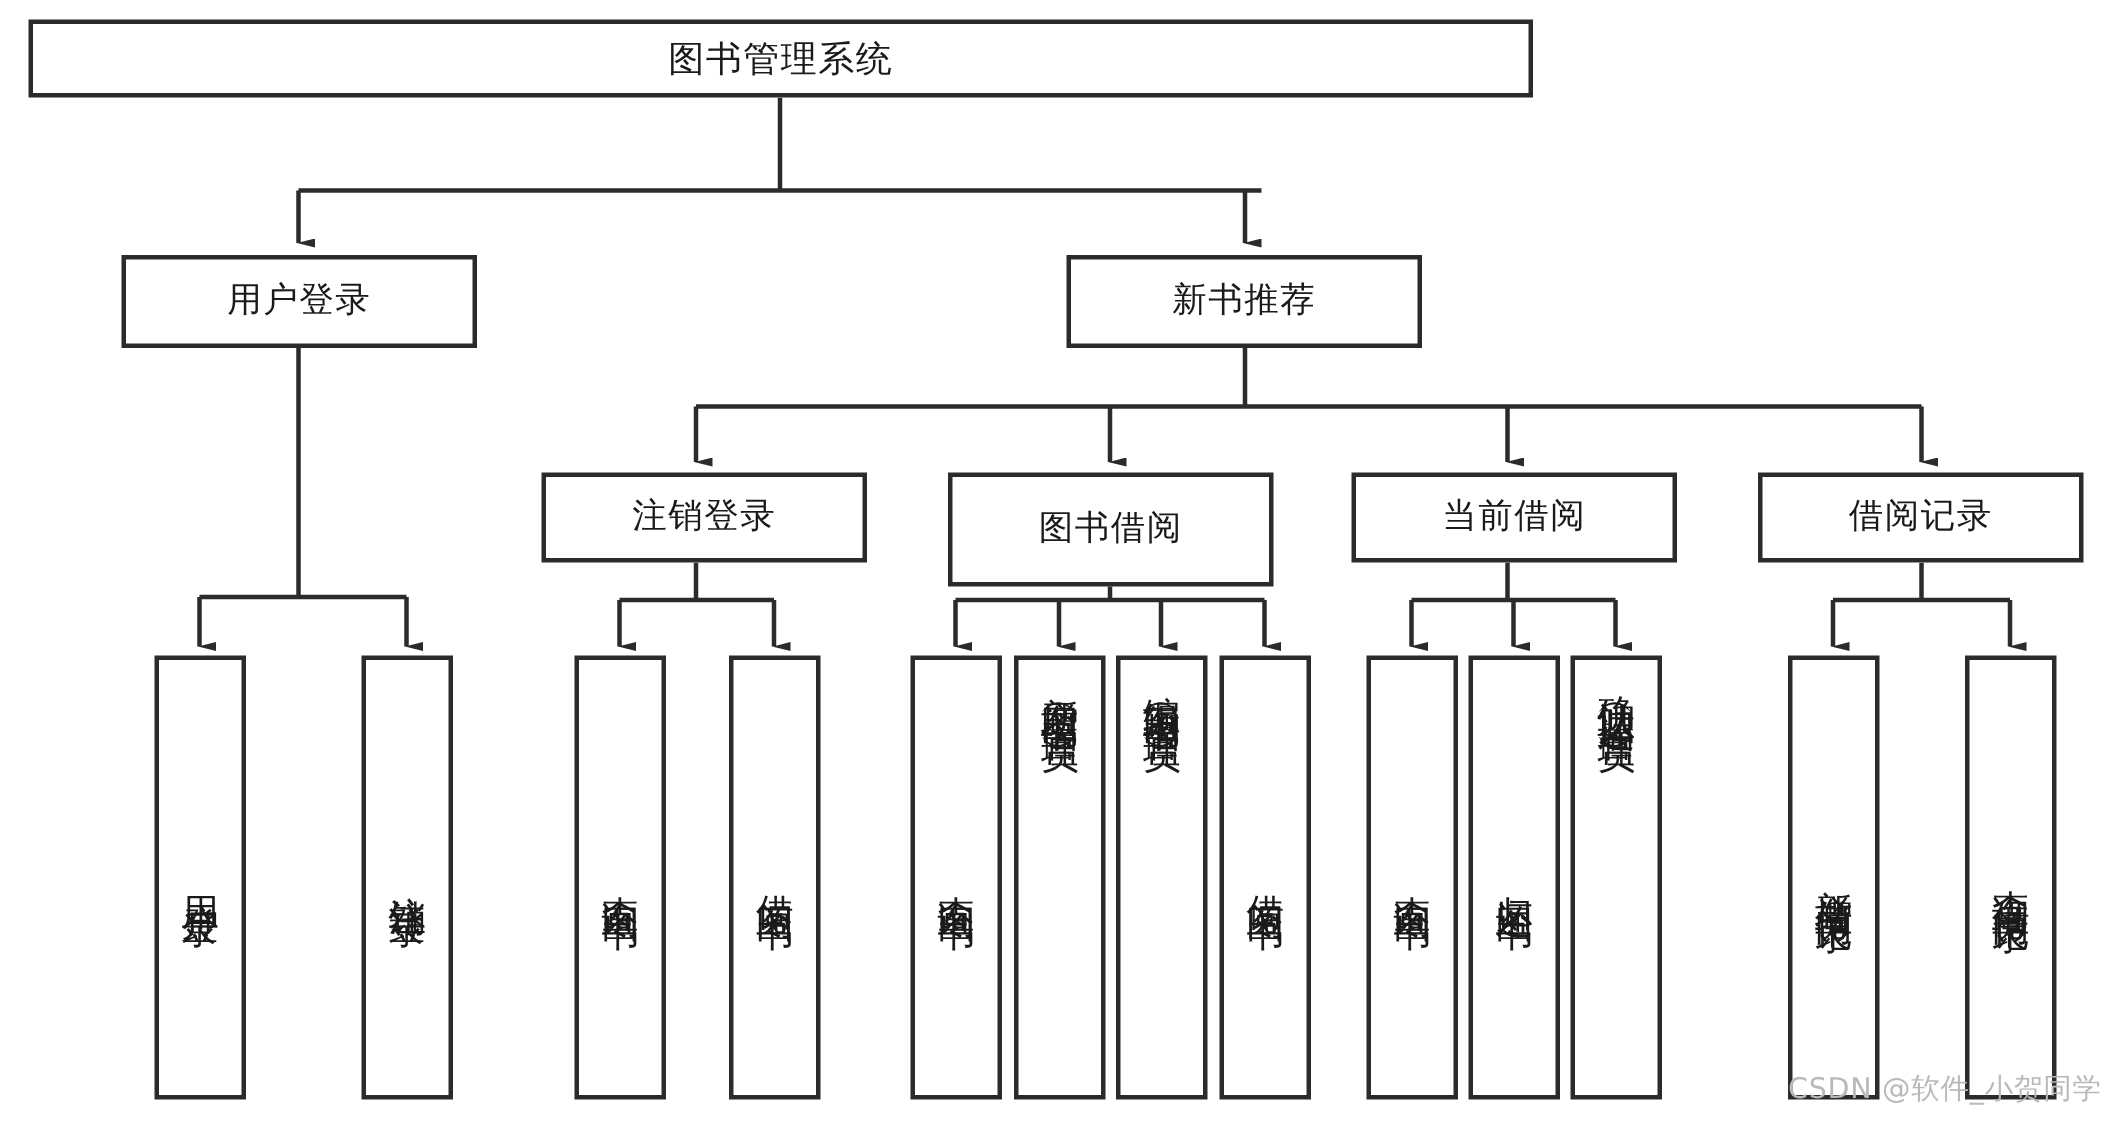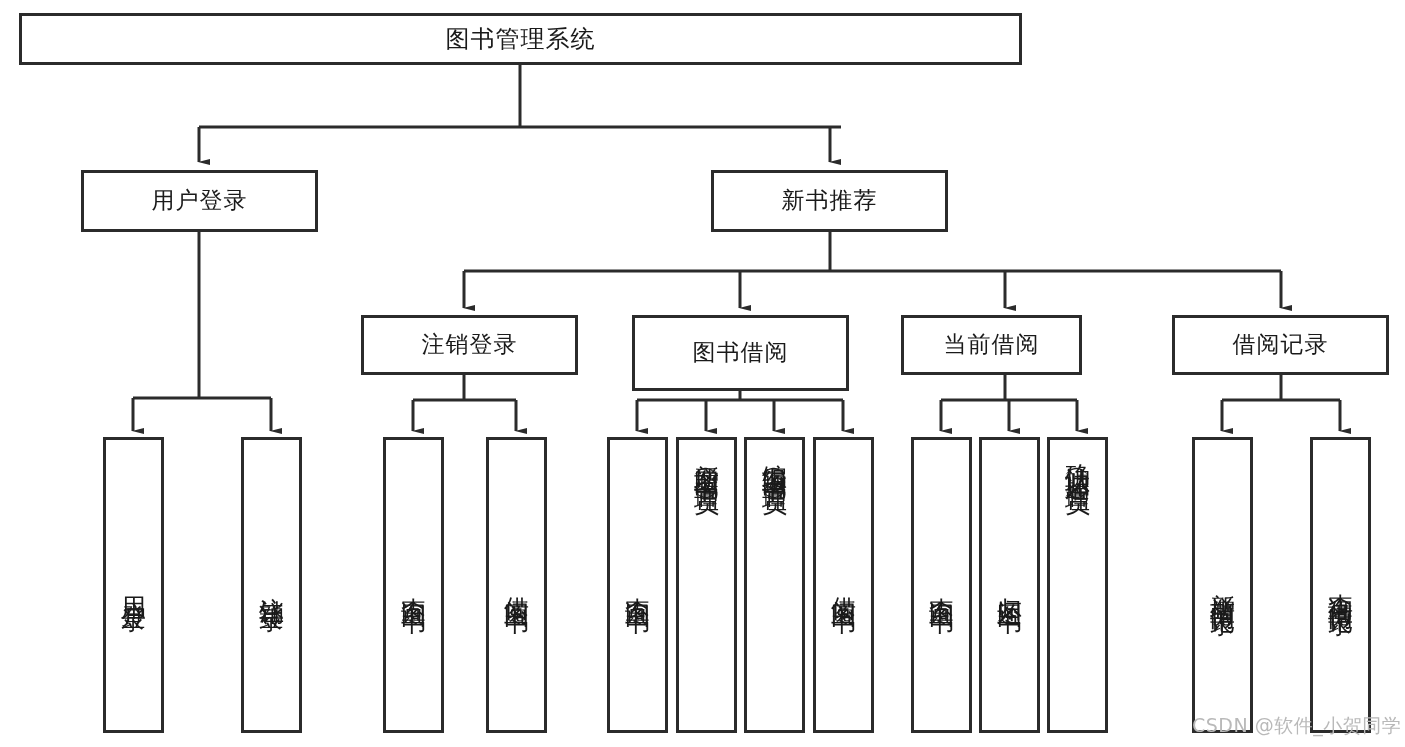--- a/index.html
+++ b/index.html
@@ -152,21 +152,21 @@
   <div class="node h" style="left:711px; top:170px; width:237px; height:62px;">
     <span>新书推荐</span>
   </div>
 
   <div class="node h" style="left:361px; top:315px; width:217px; height:60px;">
     <span>注销登录</span>
   </div>
   <div class="node h" style="left:632px; top:315px; width:217px; height:76px;">
     <span>图书借阅</span>
   </div>
-  <div class="node h" style="left:901px; top:315px; width:181px; height:60px;">
+  <div class="node h" style="left:901px; top:315px; width:217px; height:60px;">
     <span>当前借阅</span>
   </div>
   <div class="node h" style="left:1172px; top:315px; width:217px; height:60px;">
     <span>借阅记录</span>
   </div>
 
   <div class="node v" style="left:103px; top:437px; width:61px; height:296px;">
     <div class="vcenter">
       <span class="vtext">用户登录</span>
     </div>

